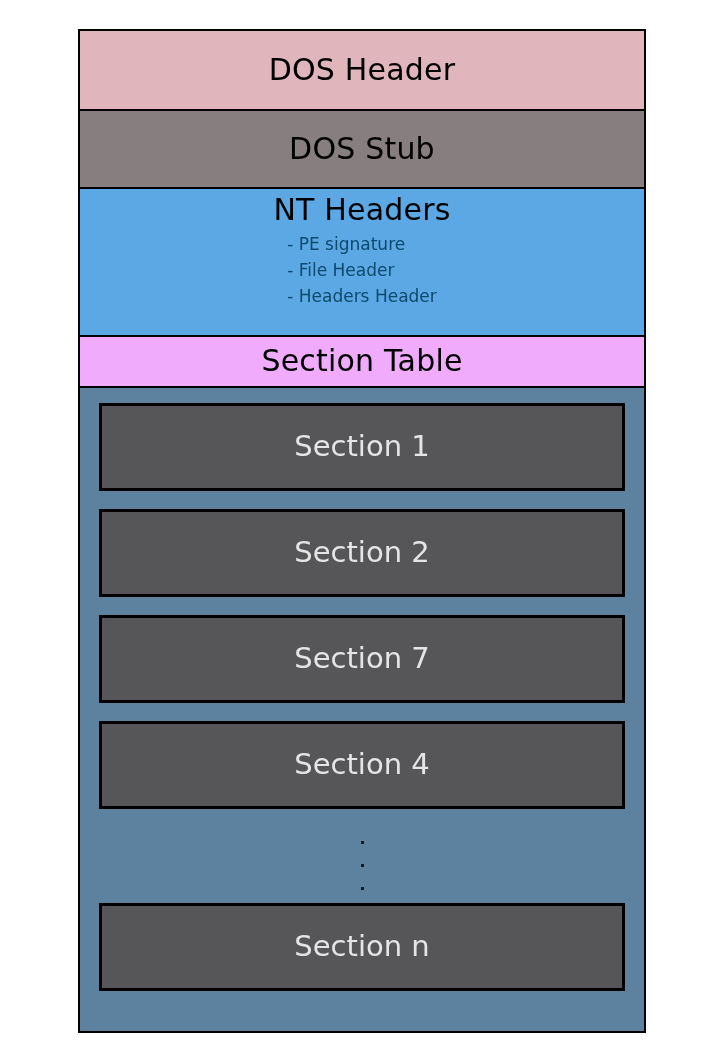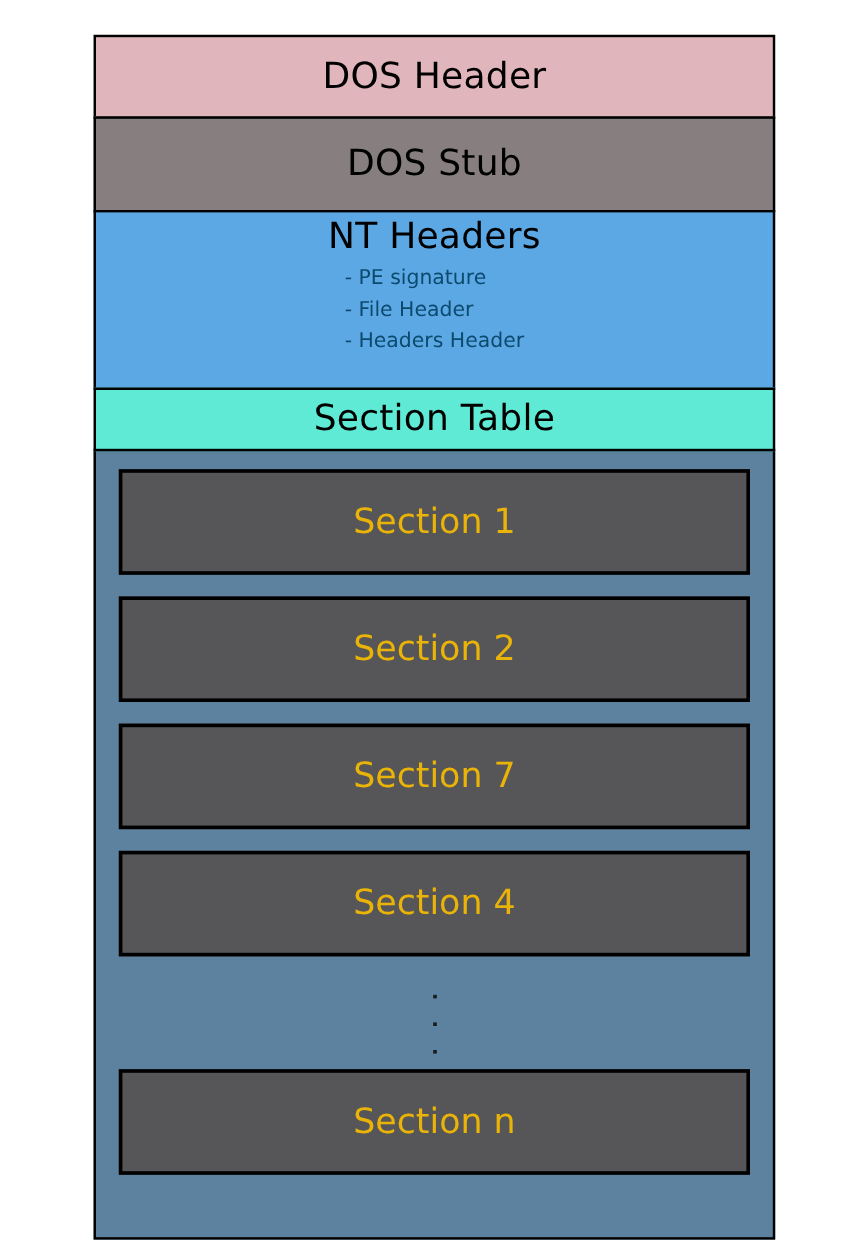--- a/index.html
+++ b/index.html
@@ -41,21 +41,21 @@
   .band-title {
     font-size: 30px;
     color: #000000;
     line-height: 1.15;
     letter-spacing: 0.2px;
     white-space: nowrap;
   }
 
   #band-dos-header {
     background: #e0b6bc;
-    height: 70px;
+    height: 82px;
   }
 
   #band-dos-stub {
     background: #877f7f;
     height: 80px;
   }
 
   #band-nt-headers {
     background: #5ca8e4;
     height: 150px;
@@ -71,21 +71,21 @@
   }
 
   .nt-subitem {
     font-size: 17px;
     color: #0c4a6e;
     line-height: 1.55;
     white-space: nowrap;
   }
 
   #band-section-table {
-    background: #5eead4;
+    background: #f0abfc;
     height: 53px;
   }
 
   #sections-container {
     box-sizing: border-box;
     background: #5d82a0;
     border: 2px solid #000000;
     flex: 1 1 auto;
     position: relative;
     z-index: 1;
@@ -101,21 +101,21 @@
     border: 3px solid #000000;
     height: 88px;
     margin-bottom: 18px;
     display: flex;
     align-items: center;
     justify-content: center;
   }
 
   .section-label {
     font-size: 29px;
-    color: #eab308;
+    color: #e5e5e5;
     line-height: 1.1;
     white-space: nowrap;
   }
 
   #section-ellipsis {
     height: 76px;
     display: flex;
     flex-direction: column;
     align-items: center;
     justify-content: center;

